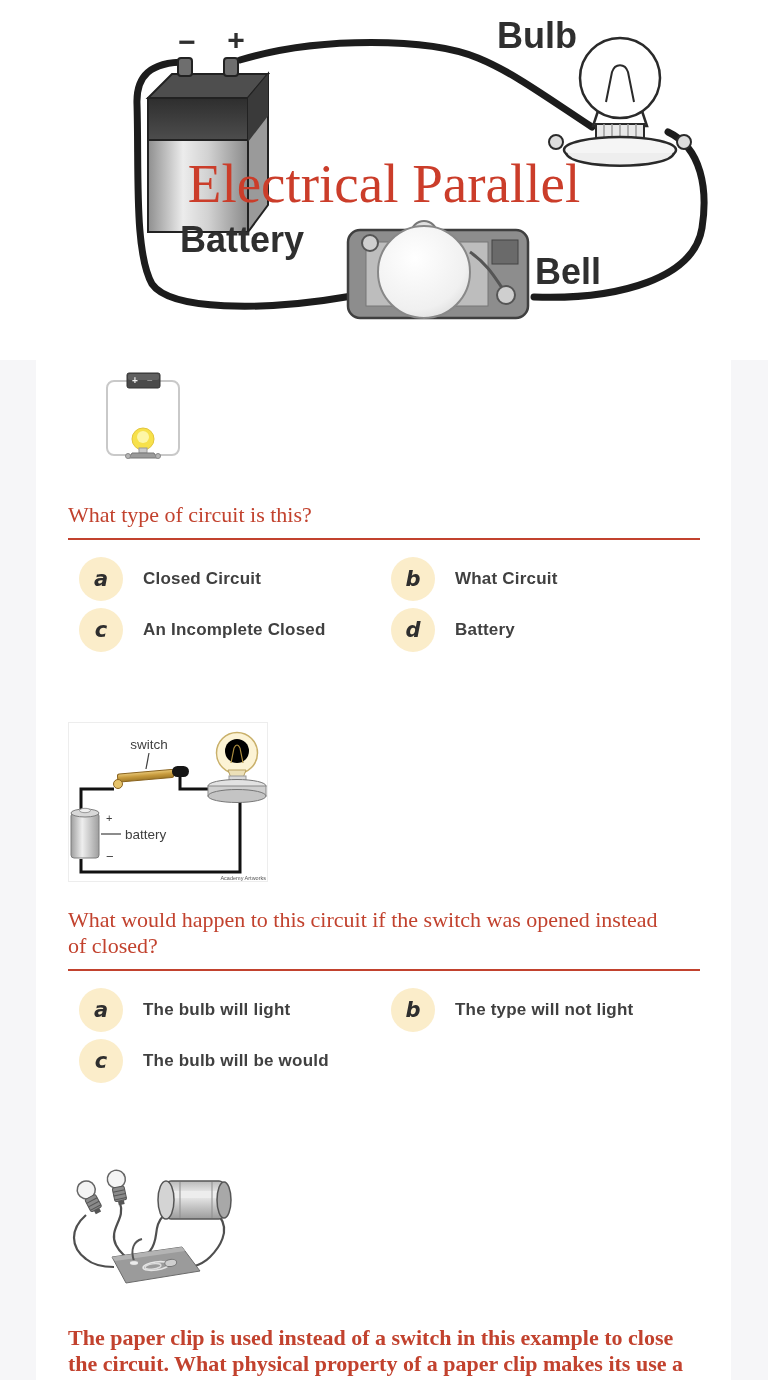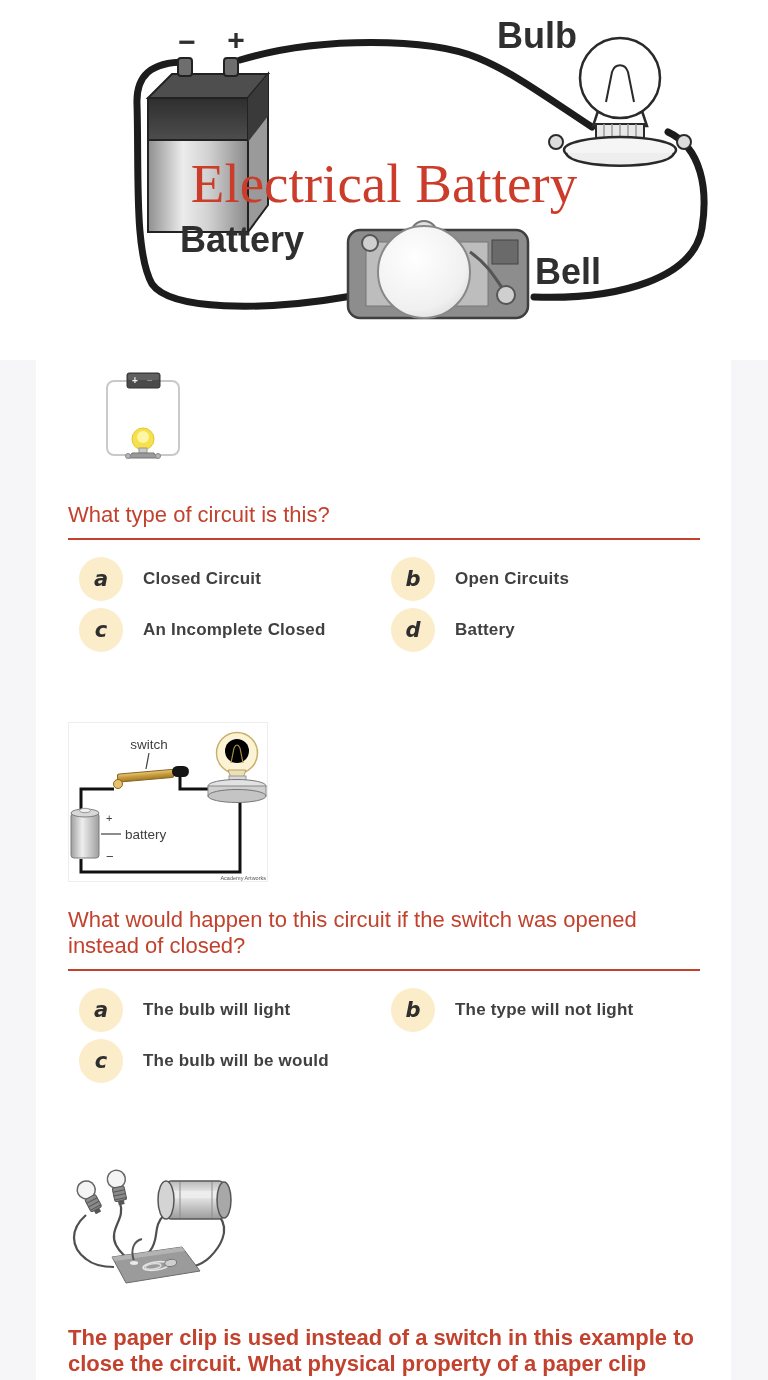--- a/index.html
+++ b/index.html
@@ -27,21 +27,21 @@
     margin-left: 36px; width: 695px; height: 1020px;
     background: #ffffff;
     padding: 8px 31px 12px 32px;
     overflow: hidden;
   }
   .q-image-1 { margin: 0 0 0 36px; }
   .q-image-2 { margin: 70px 0 0 0; }
   .q-image-3 { margin: 84px 0 0 0; }
   .q-text {
     margin: 36px 0 0 0;
-    font-family: Liberation Sans, sans-serif;
+    font-family: Liberation Serif, serif;
     font-weight: normal;
     font-size: 22px; line-height: 1.18;
     color: #c2422e;
   }
   .q-text.mt-sm { margin-top: 21px; max-width: 592px; }
   .q-text.mt-xs { max-width: 648px; font-weight: bold; }
   .q-rule {
     border: none; border-top: 2px solid #c2422e;
     width: 632px; margin: 10px 0 0 0;
   }
@@ -126,21 +126,21 @@
       <rect x="492" y="240" width="26" height="24" fill="#6a6a6a" stroke="#444444"></rect>
       <path d="M470,252 C490,266 496,280 505,292" stroke="#555555" stroke-width="3" fill="none"></path>
       <circle cx="424" cy="234" r="13" fill="#e0e0e0" stroke="#777777" stroke-width="2"></circle>
       <circle cx="424" cy="272" r="46" fill="url(#gDome)" stroke="#888888" stroke-width="2"></circle>
       <circle cx="370" cy="243" r="8" fill="#cfcfcf" stroke="#555555" stroke-width="2"></circle>
       <circle cx="506" cy="295" r="9" fill="#cfcfcf" stroke="#555555" stroke-width="2"></circle>
     </g>
     <text class="art-label" x="568" y="284" font-size="36" text-anchor="middle">Bell</text>
   </svg>
 
-  <div class="header-title">Electrical Battery</div>
+  <div class="header-title">Electrical Parallel</div>
 </div>
 
 <div class="content">
 
   <section>
     <div class="q-image-1">
       <svg width="78" height="94" viewBox="0 0 78 94">
         <rect x="3" y="13" width="72" height="74" rx="7" fill="#ffffff" stroke="#c9c9c9" stroke-width="2"></rect>
         <rect x="23" y="5" width="33" height="15" rx="2" fill="#4a4a4a" stroke="#333333"></rect>
         <rect x="24" y="6" width="31" height="6" rx="2" fill="#606060"></rect>
@@ -158,21 +158,21 @@
     <h2 class="q-text">What type of circuit is this?</h2>
     <hr class="q-rule">
 
     <div class="options">
       <div class="option">
         <span class="badge">a</span>
         <span class="option-label">Closed Circuit</span>
       </div>
       <div class="option">
         <span class="badge">b</span>
-        <span class="option-label">Open Circuits</span>
+        <span class="option-label">What Circuit</span>
       </div>
       <div class="option">
         <span class="badge">c</span>
         <span class="option-label">An Incomplete Closed</span>
       </div>
       <div class="option">
         <span class="badge">d</span>
         <span class="option-label">Battery</span>
       </div>
     </div>

